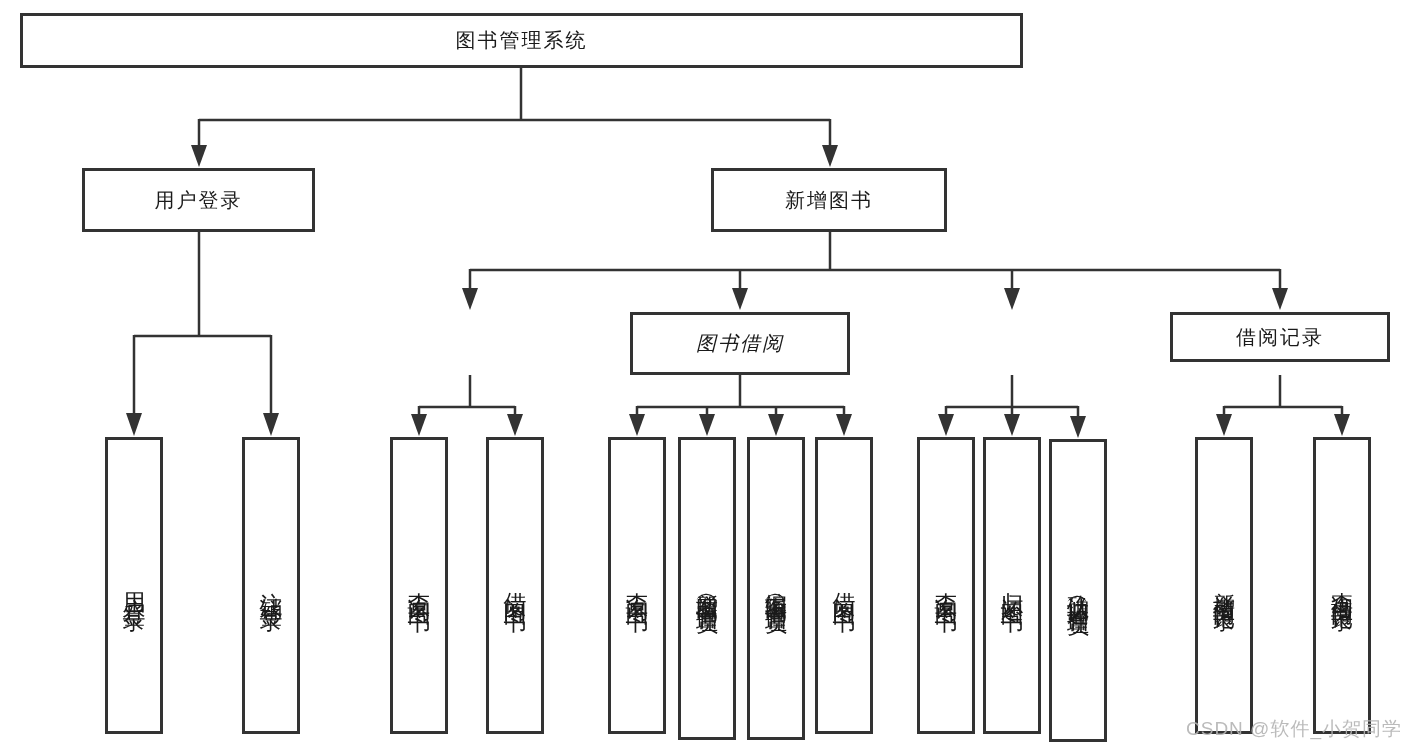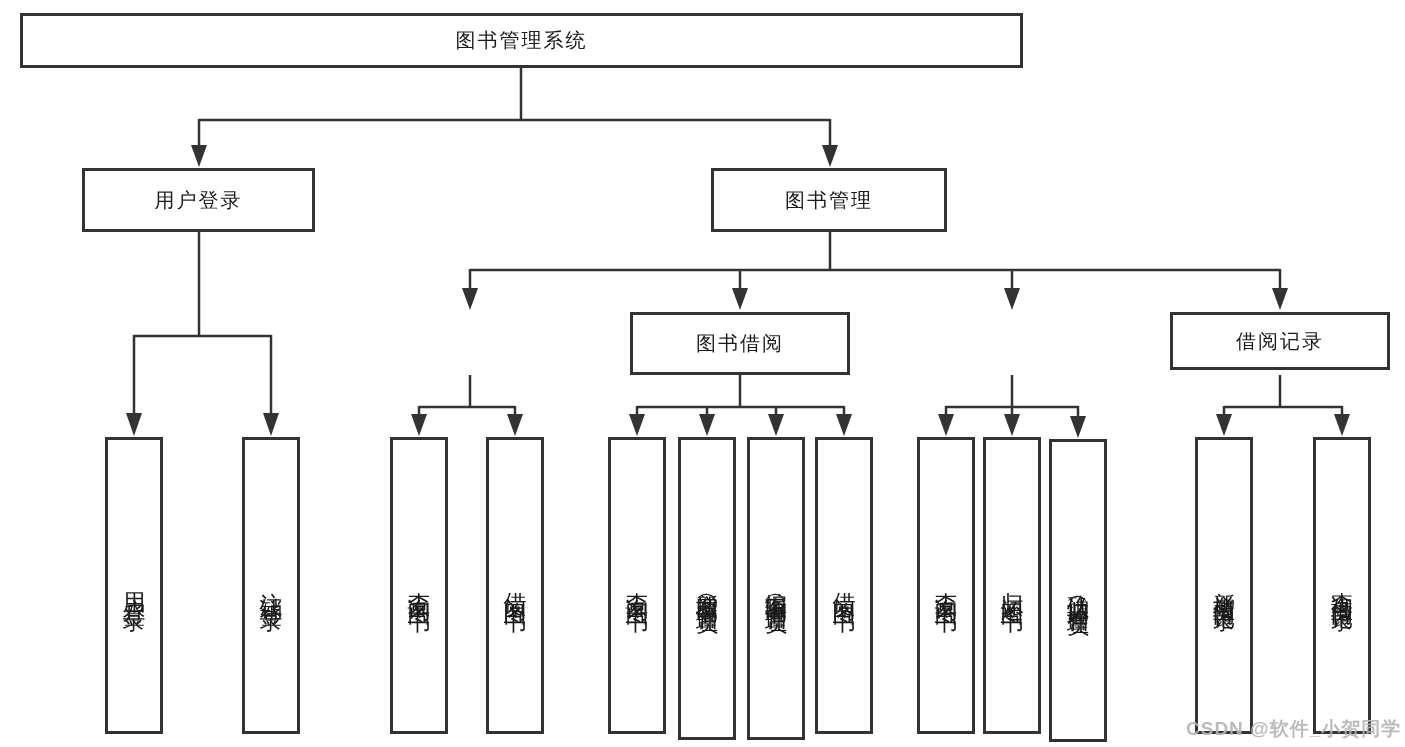--- a/index.html
+++ b/index.html
@@ -47,21 +47,20 @@
   }
   #watermark {
     position: absolute;
     left: 1186px; top: 716px;
     font-size: 19px;
     letter-spacing: 1px;
     color: #b4b4b4;
     opacity: 0.9;
     white-space: nowrap;
     z-index: 5;
-    font-weight: bold;
   }
 </style>
 </head>
 <body>
 
 <div id="canvas">
 
   <svg id="connectors" viewBox="0 0 1405 747" xmlns="http://www.w3.org/2000/svg">
     <g stroke="#333333" stroke-width="2.5" fill="none">
       <path d="M521 67 V120"></path>
@@ -147,24 +146,24 @@
     </g>
     <g fill="#333333" stroke="none">
       <polygon points="1224,436 1216,414 1232,414"></polygon>
       <polygon points="1342,436 1334,414 1350,414"></polygon>
     </g>
   </svg>
 
   <div class="hnode" style="left:20px; top:13px; width:1003px; height:55px;">图书管理系统</div>
 
   <div class="hnode" style="left:82px; top:168px; width:233px; height:64px;">用户登录</div>
-  <div class="hnode" style="left:711px; top:168px; width:236px; height:64px;">图书管理</div>
+  <div class="hnode" style="left:711px; top:168px; width:236px; height:64px;">新增图书</div>
 
-  <div class="hnode" style="left:630px; top:312px; width:220px; height:63px;">图书借阅</div>
-  <div class="hnode" style="left:1170px; top:312px; width:220px; height:58px;">借阅记录</div>
+  <div class="hnode" style="left:630px; top:312px; width:220px; height:63px;font-style:italic;">图书借阅</div>
+  <div class="hnode" style="left:1170px; top:312px; width:220px; height:50px;">借阅记录</div>
 
   <div class="vnode" style="left:105px; top:437px; width:58px; height:297px;">用户登录</div>
   <div class="vnode" style="left:242px; top:437px; width:58px; height:297px;">注销登录</div>
 
   <div class="vnode" style="left:390px; top:437px; width:58px; height:297px;">查询图书</div>
   <div class="vnode" style="left:486px; top:437px; width:58px; height:297px;">借阅图书</div>
 
   <div class="vnode" style="left:608px; top:437px; width:58px; height:297px;">查询图书</div>
   <div class="vnode" style="left:678px; top:437px; width:58px; height:303px; font-size:22px; letter-spacing:3px;">新增图书（管理员）</div>
   <div class="vnode" style="left:747px; top:437px; width:58px; height:303px; font-size:22px; letter-spacing:3px;">编辑图书（管理员）</div>

